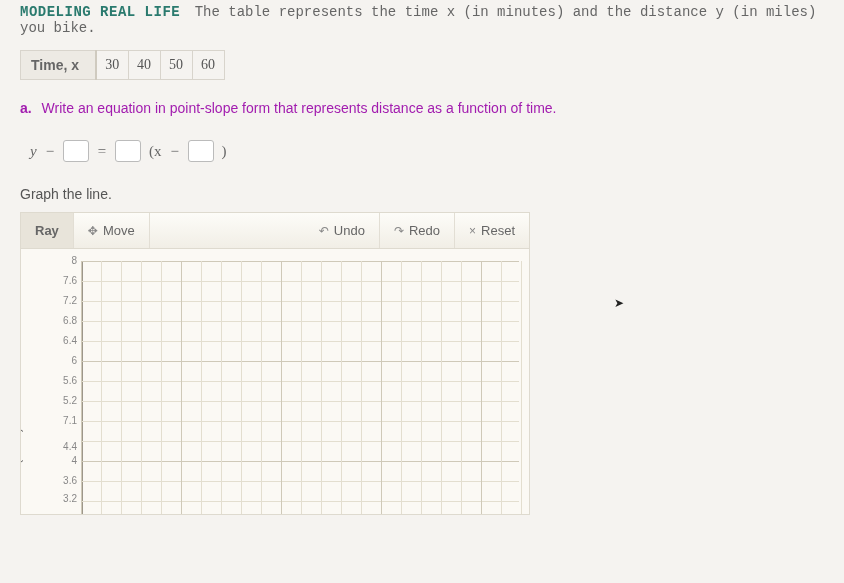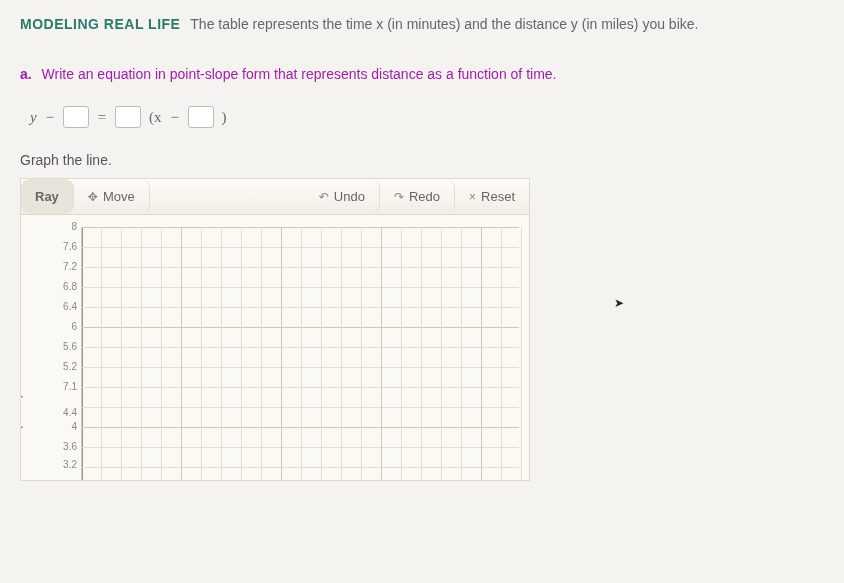--- a/index.html
+++ b/index.html
@@ -15,21 +15,21 @@
       color: #2a7a6e;
       font-weight: bold;
       letter-spacing: 0.5px;
       display: inline;
     }
     .header-text {
       color: #666;
       display: inline;
       margin-left: 6px;
     }
-    .top-line { padding-top: 16px; padding-bottom: 14px; }
+    .top-line { padding-top: 4px; padding-bottom: 14px; font-family: Liberation Mono, monospace; }
 
     .data-table {
       border-collapse: collapse;
       margin-bottom: 20px;
     }
     .data-table td {
       border: 1px solid #d8d4cc;
       padding: 6px 8px;
       text-align: center;
       font-family: Georgia, 'Times New Roman', serif;
@@ -91,21 +91,20 @@
     .tool-btn {
       display: flex;
       align-items: center;
       justify-content: center;
       gap: 5px;
       padding: 0 14px;
       border-right: 1px solid #e2ded4;
       color: #666;
       font-size: 13px;
       cursor: pointer;
-      border-radius: 9px;
     }
     .tool-btn.active {
       background: #e8e4da;
       font-weight: bold;
     }
     .tool-spacer { flex: 1; }
     .tool-icon { font-size: 12px; color:#888; }
 
     .plot-area {
       position: relative;
@@ -168,20 +167,27 @@
 </head>
 <body>
 
 <div class="top-line">
   <span class="header-label">MODELING REAL LIFE</span>
   <span class="header-text">The table represents the time x (in minutes) and the distance y (in miles) you bike.</span>
 </div>
 
 <table class="data-table">
   <tbody>
+      <tr>
+    <td class="row-label">Time, x</td>
+    <td>30</td>
+    <td>40</td>
+    <td>50</td>
+    <td>60</td>
+  </tr>
 </tbody>
   </table>
 
 <div class="question-line">
   <span class="question-letter">a.</span>
   <span>Write an equation in point-slope form that represents distance as a function of time.</span>
 </div>
 
 <div class="equation">
   <span>y</span>

